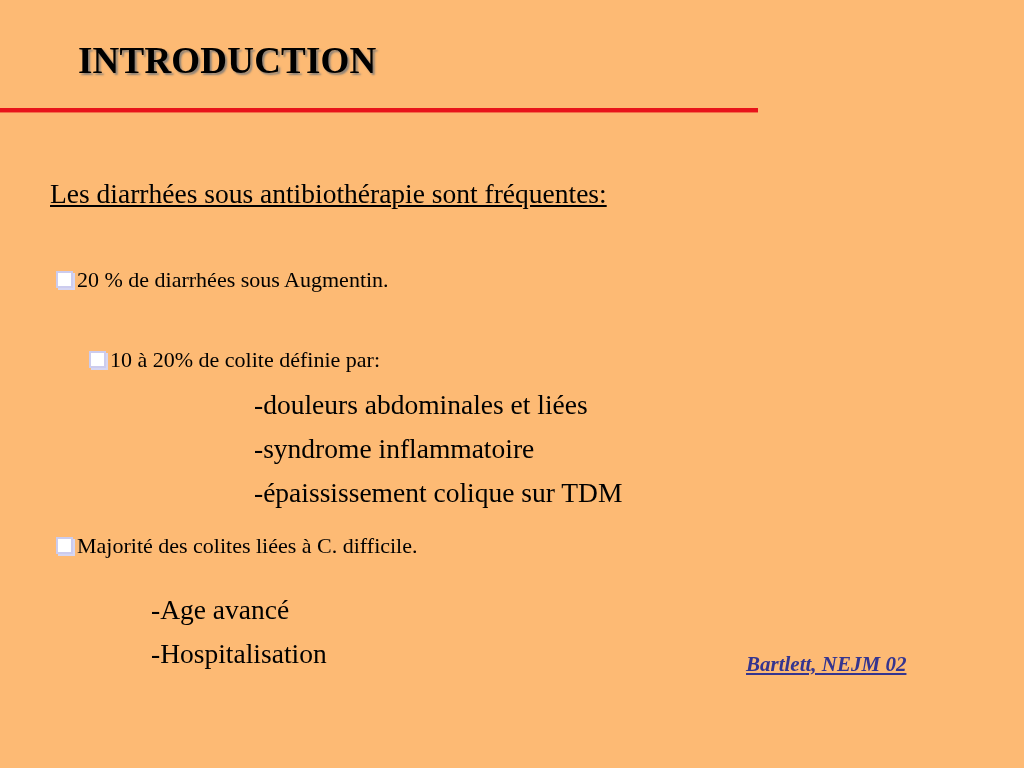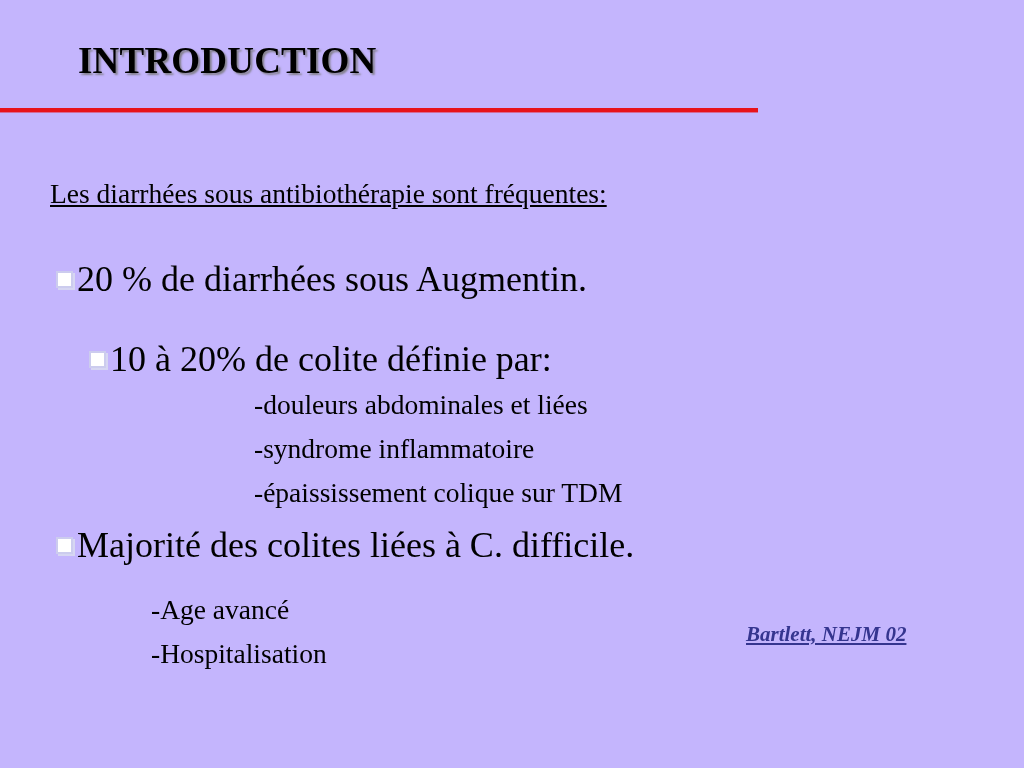--- a/index.html
+++ b/index.html
@@ -10,21 +10,21 @@
     width: 1024px;
     height: 768px;
     background: #ffffff;
     font-family: "Liberation Serif", "DejaVu Serif", serif;
     overflow: hidden;
   }
   #slide {
     position: relative;
     width: 1024px;
     height: 768px;
-    background: #c4b5fd;
+    background: #fdba74;
   }
 
   
   #title-block {
     position: absolute;
     left: 78px;
     top: 40px;
     width: 700px;
     height: 50px;
   }
@@ -83,39 +83,39 @@
     height: 17px;
     margin-top: 7px;
     margin-right: 4px;
     background: #ffffff;
     border: 2px solid #ccccee;
     box-shadow: 2px 2px 0 0 #d6d6f2;
     flex: 0 0 auto;
     box-sizing: border-box;
   }
   .bullet-text {
-    font-size: 36px;
+    font-size: 22px;
     line-height: 31px;
     color: #000000;
     white-space: pre;
   }
 
   .sub {
     position: absolute;
     font-size: 27.5px;
     line-height: 31px;
     color: #000000;
     white-space: pre;
   }
 
   
   #citation {
     position: absolute;
     left: 746px;
-    top: 622px;
+    top: 652px;
     font-family: "Liberation Serif", "DejaVu Serif", serif;
     font-size: 21px;
     font-style: italic;
     font-weight: bold;
     color: #35358f;
     text-decoration: underline;
     white-space: nowrap;
   }
 </style>
 </head>

